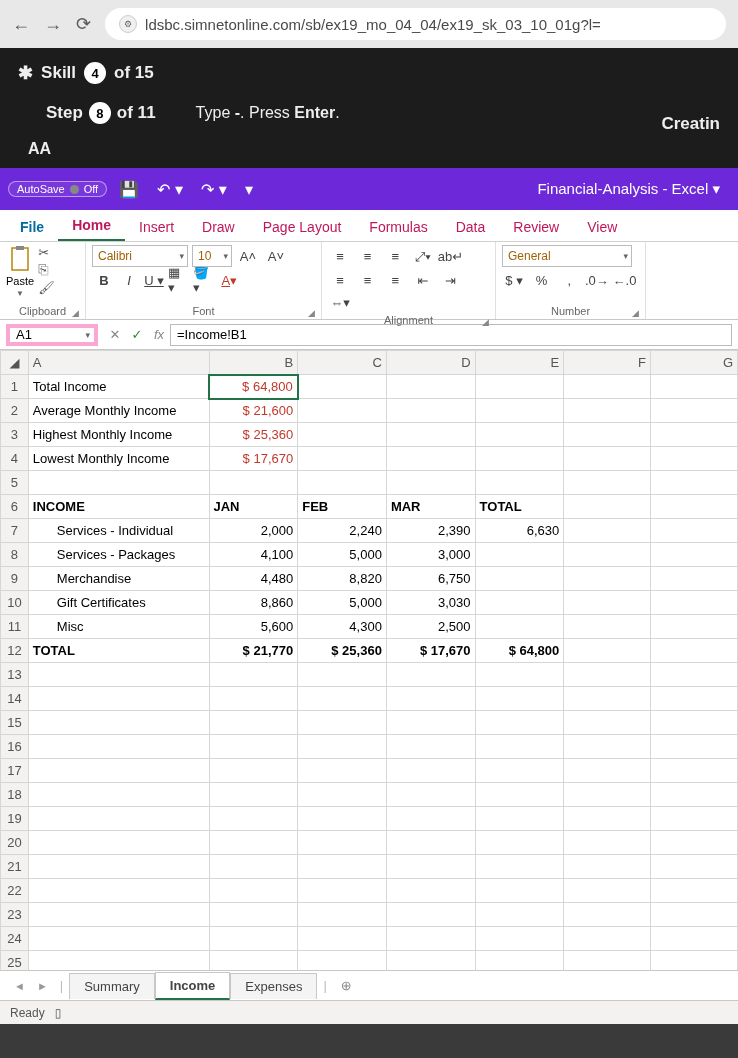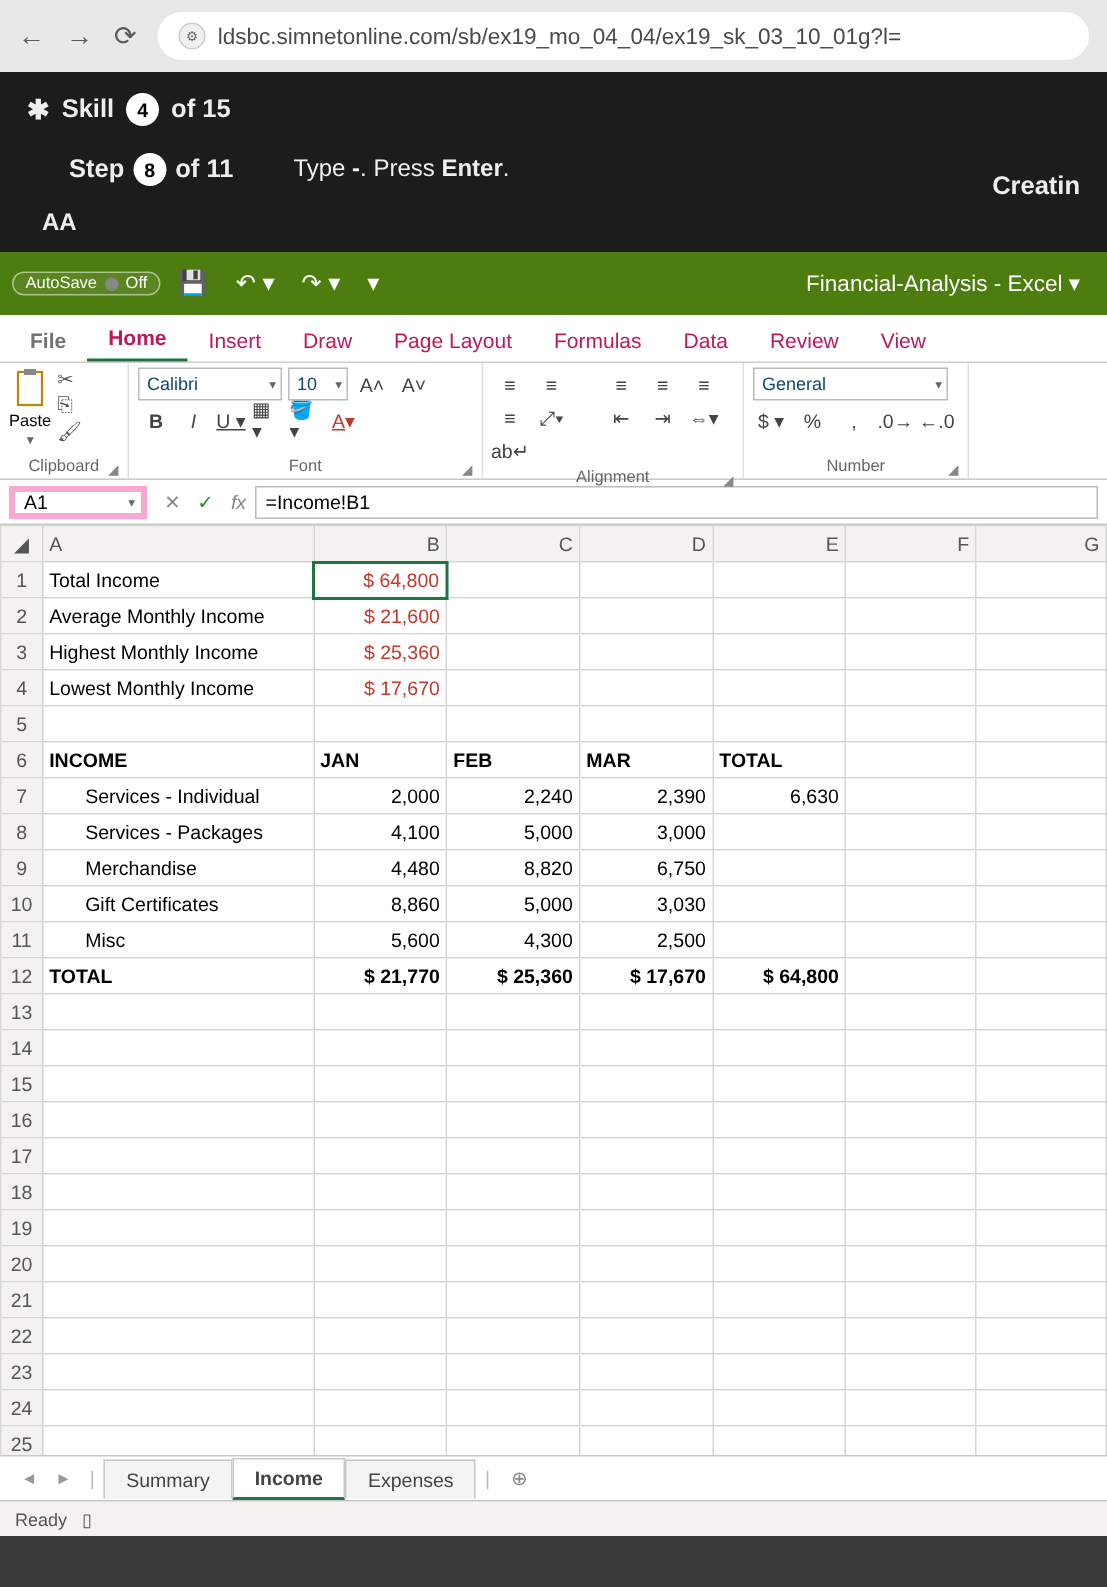--- a/index.html
+++ b/index.html
@@ -10,43 +10,43 @@
   .url-icon { width: 18px; height: 18px; border-radius: 50%; background: #f0f0f0; display: flex; align-items: center; justify-content: center; font-size: 9px; color: #666; border:1px solid #ccc;}
   .sim-header { background: #1c1c1c; color: #eee; padding: 14px 18px 10px; }
   .skill-row { display: flex; align-items: center; gap: 8px; font-size: 17px; font-weight: 600; margin-bottom: 18px; position:relative;}
   .skill-row .right-word{position:absolute;right:0;top:4px;margin-top:48px;}
   .bug-ico { font-size: 18px; }
   .badge { width: 22px; height: 22px; border-radius: 50%; background: #fff; color: #000; font-weight: 700; font-size: 13px; display: inline-flex; align-items: center; justify-content: center; }
   .instr-row { display: flex; align-items: center; gap: 40px; margin-bottom: 16px; }
   .step-label { font-size: 17px; font-weight: 600; display: flex; align-items: center; gap: 6px; margin-left: 28px;}
   .instr-text { font-size: 16px; }
   .tsize { font-size: 16px; font-weight: 600; margin-left: 10px;}
-  .excel-titlebar { background: #4d7c0f; height: 42px; display: flex; align-items: center; color: #fff; padding: 0 8px; gap: 6px;}
+  .excel-titlebar { background: #6d28d9; height: 42px; display: flex; align-items: center; color: #fff; padding: 0 8px; gap: 6px;}
   .autosave { background: rgba(255,255,255,0.08); border: 1px solid rgba(255,255,255,0.5); border-radius: 12px; padding: 1px 8px; font-size: 11px; display: flex; align-items: center; gap: 5px;}
   .toggle-dot{width:9px;height:9px;border-radius:50%;background:#888;}
   .qat-btn { color:#fff; font-size:16px; padding:0 6px; cursor:pointer;}
   .title-center{ flex:1; text-align:right; font-size:15px; padding-right:10px;}
   .ribbon-tabs { background:#fff; display:flex; align-items:flex-end; height:32px; border-bottom:1px solid #d0d0d0; padding-left:6px; gap:0;}
   .rtab { padding:6px 14px; font-size:14px; color:#be185d; cursor:pointer;}
   .rtab.active { border-bottom:2px solid #217346; font-weight:600;}
-  .rtab.file { color:#737373; font-weight:600;}
+  .rtab.file { color:#0369a1; font-weight:600;}
   .ribbon-body { background:#fff; display:flex; height:78px; border-bottom:1px solid #c8c8c8;}
   .rgroup { border-right:1px solid #e0e0e0; padding:3px 6px 0; display:flex; flex-direction:column; justify-content:space-between;}
   .rgroup-label { text-align:center; font-size:11px; color:#666; padding-bottom:2px; position:relative;}
   .launcher{position:absolute;right:0;bottom:1px;font-size:9px;color:#888;}
   .paste-area{display:flex;gap:4px;}
   .paste-big{display:flex;flex-direction:column;align-items:center;gap:2px;cursor:pointer;}
   .clip-svg{width:24px;height:28px;}
   .mini-col{display:flex;flex-direction:column;gap:2px;font-size:13px;color:#555;}
   .font-row1{display:flex;align-items:center;gap:4px;}
-  .combo{border:1px solid #bbb;height:22px;font-size:12px;padding:0 14px 0 5px;background:#fff;position:relative;display:inline-flex;align-items:center;color:#0c4a6e;}
+  .combo{border:1px solid #bbb;height:22px;font-size:12px;padding:0 14px 0 5px;background:#fff;position:relative;display:inline-flex;align-items:center;color:#a16207;}
   .combo::after{content:"▾";position:absolute;right:3px;font-size:9px;color:#666;}
   .font-row2{display:flex;gap:1px;}
   .rb{width:24px;height:22px;border:1px solid transparent;display:inline-flex;align-items:center;justify-content:center;cursor:pointer;color:#444;font-size:13px;}
-  .align-rows{display:flex;flex-direction:row;gap:2px;}
+  .align-rows{display:flex;flex-direction:column;gap:2px;}
   .num-rows{display:flex;flex-direction:column;gap:2px;}
   .formula-bar{background:#fff;border-bottom:1px solid #c8c8c8;display:flex;align-items:center;height:30px;}
   .namebox{width:92px;border:4px solid #f9a8d4;height:22px;margin:0 6px;display:flex;align-items:center;padding:0 6px;font-size:13px;position:relative;}
   .namebox::after{content:"▾";position:absolute;right:4px;font-size:9px;color:#666;}
   .fb-btn{width:22px;text-align:center;color:#888;font-size:13px;}
   .fb-input{flex:1;border:1px solid #bbb;height:22px;padding:0 6px;font-size:13px;display:flex;align-items:center;margin-right:6px;}
   .sheet-area{background:#fff;height:620px;overflow:hidden;display:flex;flex-direction:column;}
   .grid{border-collapse:collapse;table-layout:fixed;}
   .grid th,.grid td{border:1px solid #d6d6d6;height:24px;font-size:13px;padding:0 4px;white-space:nowrap;overflow:hidden;}
   .grid th{background:#f3f2f1;font-weight:400;color:#555;text-align:center;}

